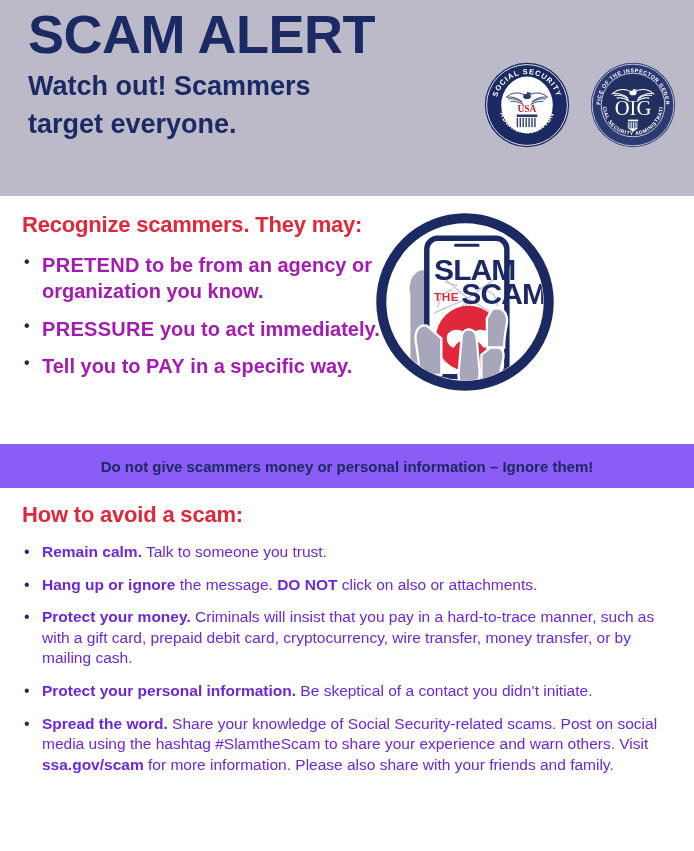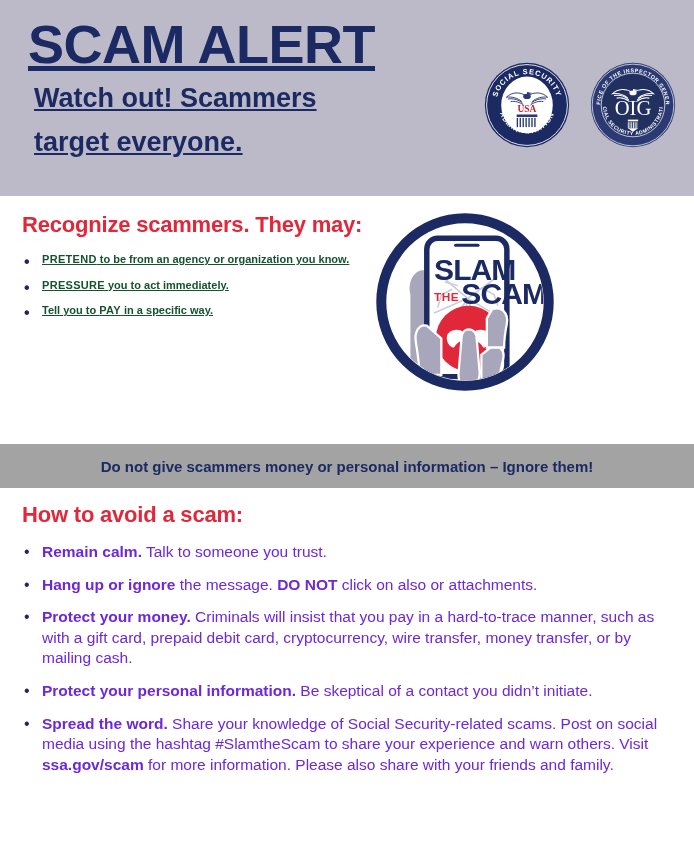--- a/index.html
+++ b/index.html
@@ -20,38 +20,37 @@
   .header-band {
     position: relative;
     width: 694px;
     height: 196px;
     background: #bcb9c9;
     box-sizing: border-box;
   }
   .header-text {
     position: absolute;
     left: 28px;
-    top: 16px;
+    top: 6px;
     width: 430px;
-    text-decoration: underline;
   }
   .scam-alert-title {
     font-size: 54px;
     font-weight: bold;
     letter-spacing: -0.5px;
     line-height: 1.05;
     color: #1b2a63;
     margin: 0 0 4px 0;
   }
   .scam-alert-sub {
     font-size: 27px;
     font-weight: bold;
     line-height: 1.42;
     color: #1b2a63;
-    margin: 6px;
+    margin: 0;
   }
   .seals {
     position: absolute;
     right: 18px;
     top: 62px;
     display: flex;
     gap: 20px;
   }
 
   
@@ -77,25 +76,24 @@
   }
   .recognize-list {
     list-style: none;
     margin: 14px 0 0 0;
     padding: 0;
   }
   .recognize-list li {
     position: relative;
     padding-left: 20px;
     margin-bottom: 11px;
-    font-size: 11px;
+    font-size: 20px;
     font-weight: bold;
     line-height: 1.32;
-    color: #14532d;
-    text-decoration: underline;
+    color: #a21caf;
   }
   .recognize-list li::before {
     content: "\2022";
     position: absolute;
     left: 2px;
     top: -1px;
     font-size: 16px;
     color: #1b2a63;
   }
   .recognize-list .em {
@@ -105,21 +103,21 @@
   .slam-logo-wrap {
     position: absolute;
     right: 16px;
     top: 15px;
   }
 
   
   .notice-band {
     width: 694px;
     height: 44px;
-    background: #a3a3a3;
+    background: #8b5cf6;
     display: flex;
     align-items: center;
     justify-content: center;
     box-sizing: border-box;
   }
   .notice-text {
     font-size: 15px;
     font-weight: bold;
     color: #1b2a63;
     text-align: center;

